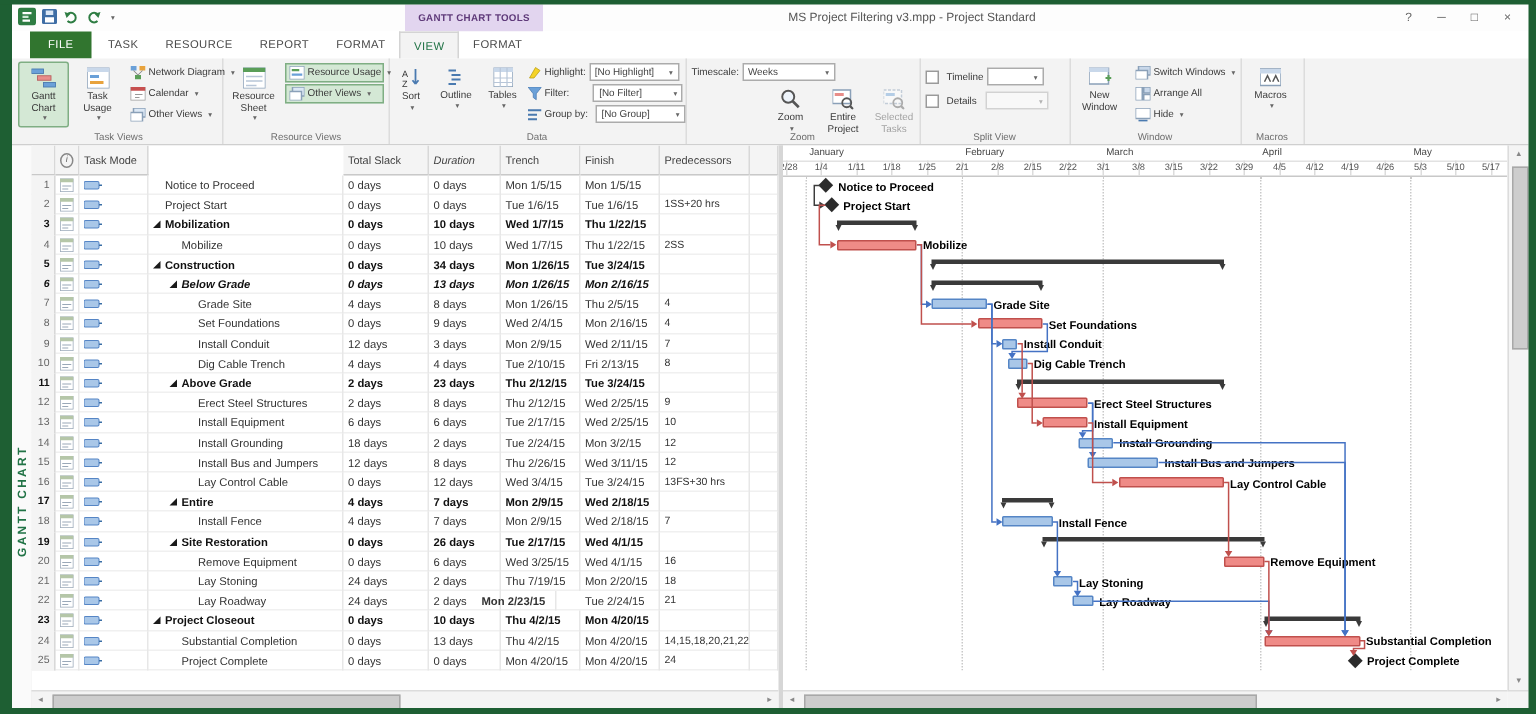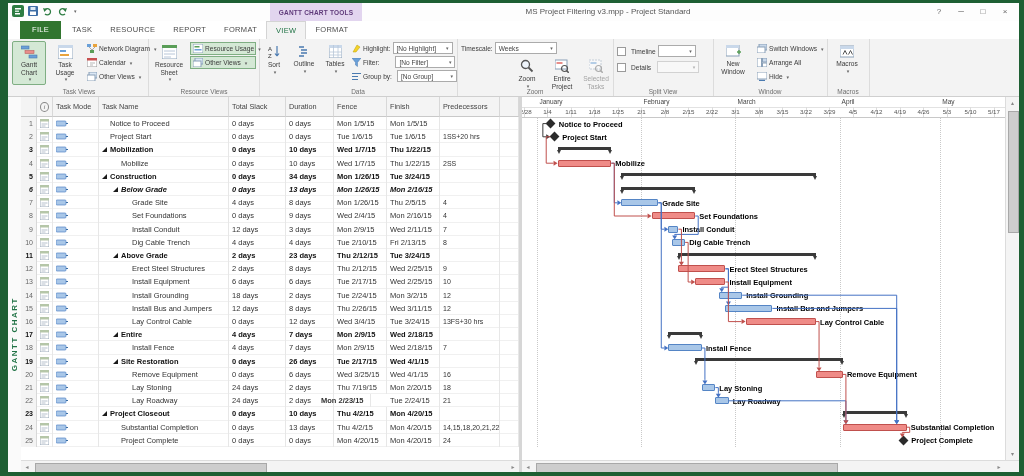--- a/index.html
+++ b/index.html
@@ -387,24 +387,23 @@
 
   <div id="viewbar">
     <span>GANTT CHART</span>
   </div>
   <div id="tablepane">
       <div class="hcell" style="left: 0px; width: 16px;"></div>
       <div class="hcell" style="left: 16px; width: 16px;">
         <span class="ibadge">i</span>
       </div>
       <div class="hcell" style="left: 32px; width: 46px;">Task Mode</div>
-      <div class="hcell" style="left: 78px; width: 130px;">Task Name</div>
       <div class="hcell" style="left: 208px; width: 57px;">Total Slack</div>
-      <div class="hcell" style="left: 265px; width: 48px;">Duration</div>
-      <div class="hcell" style="left: 313px; width: 53px;">Fence</div>
+      <div class="hcell" style="left: 265px; width: 48px; font-style: italic;">Duration</div>
+      <div class="hcell" style="left: 313px; width: 53px;">Trench</div>
       <div class="hcell" style="left: 366px; width: 53px;">Finish</div>
       <div class="hcell" style="left: 419px; width: 60px;">Predecessors</div>
       <div class="hcell" style="left: 479px; width: 19px;"></div>
       <div class="trow" style="top: 20px;">
         <div class="tcell num" style="left: 0px; width: 16px;">1</div>
         <div class="tcell" style="left: 16px; width: 16px;">
           <span class="ic"><svg width="9" height="9">
               <rect width="9" height="9" fill="#fff" stroke="#9aa8b8"></rect>
               <rect width="9" height="2.5" fill="#b5c6a8"></rect>
               <path d="M1.5 5 H7.5 M1.5 7 H5.5" stroke="#9aa8b8" stroke-width=".7"></path>

